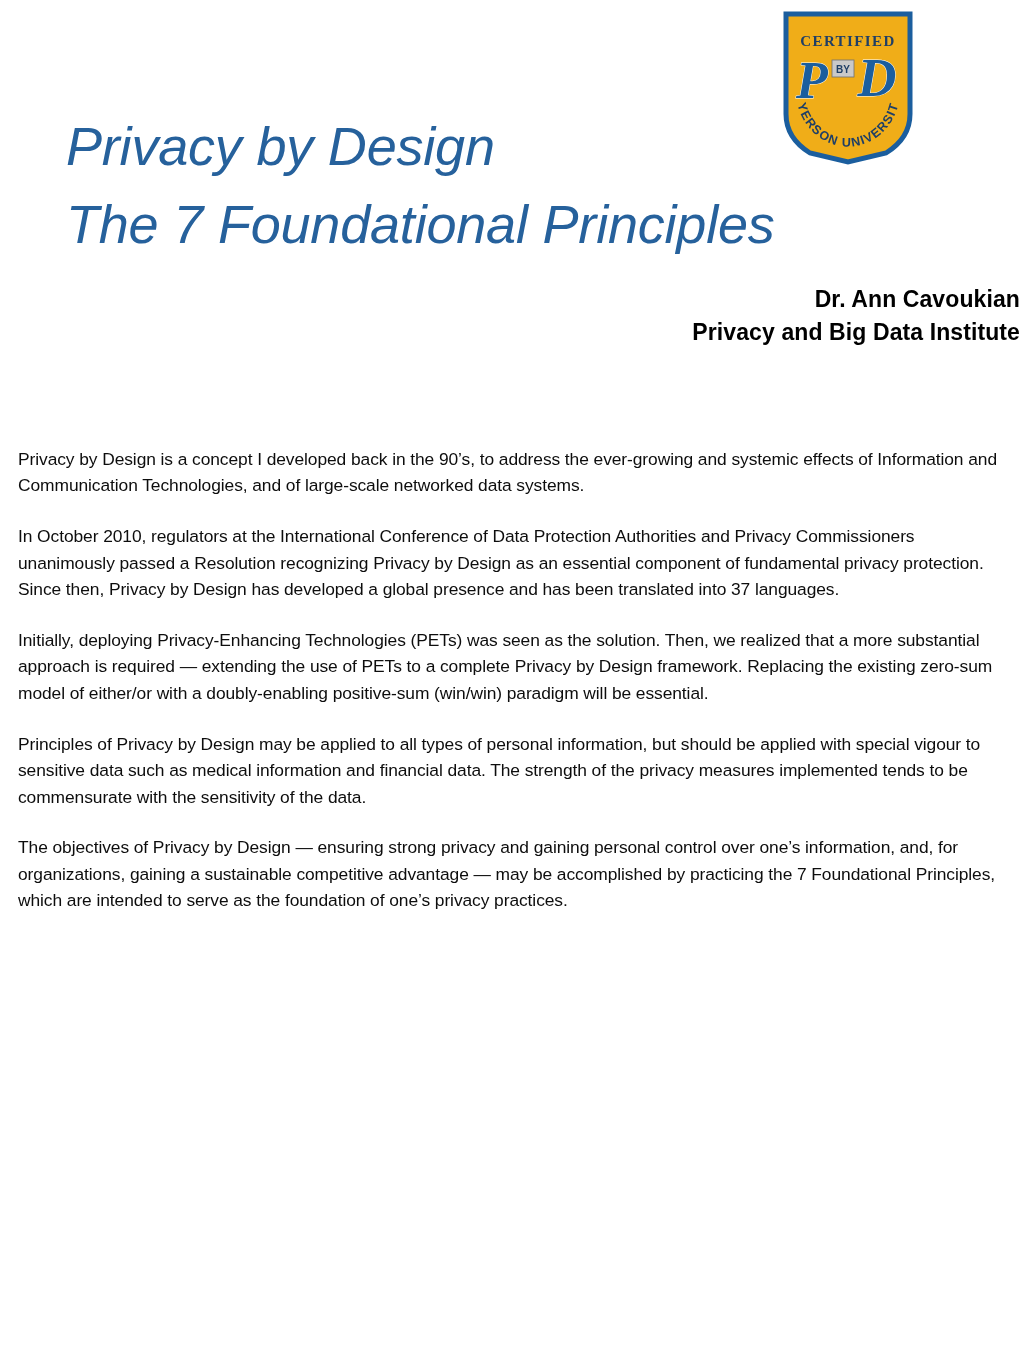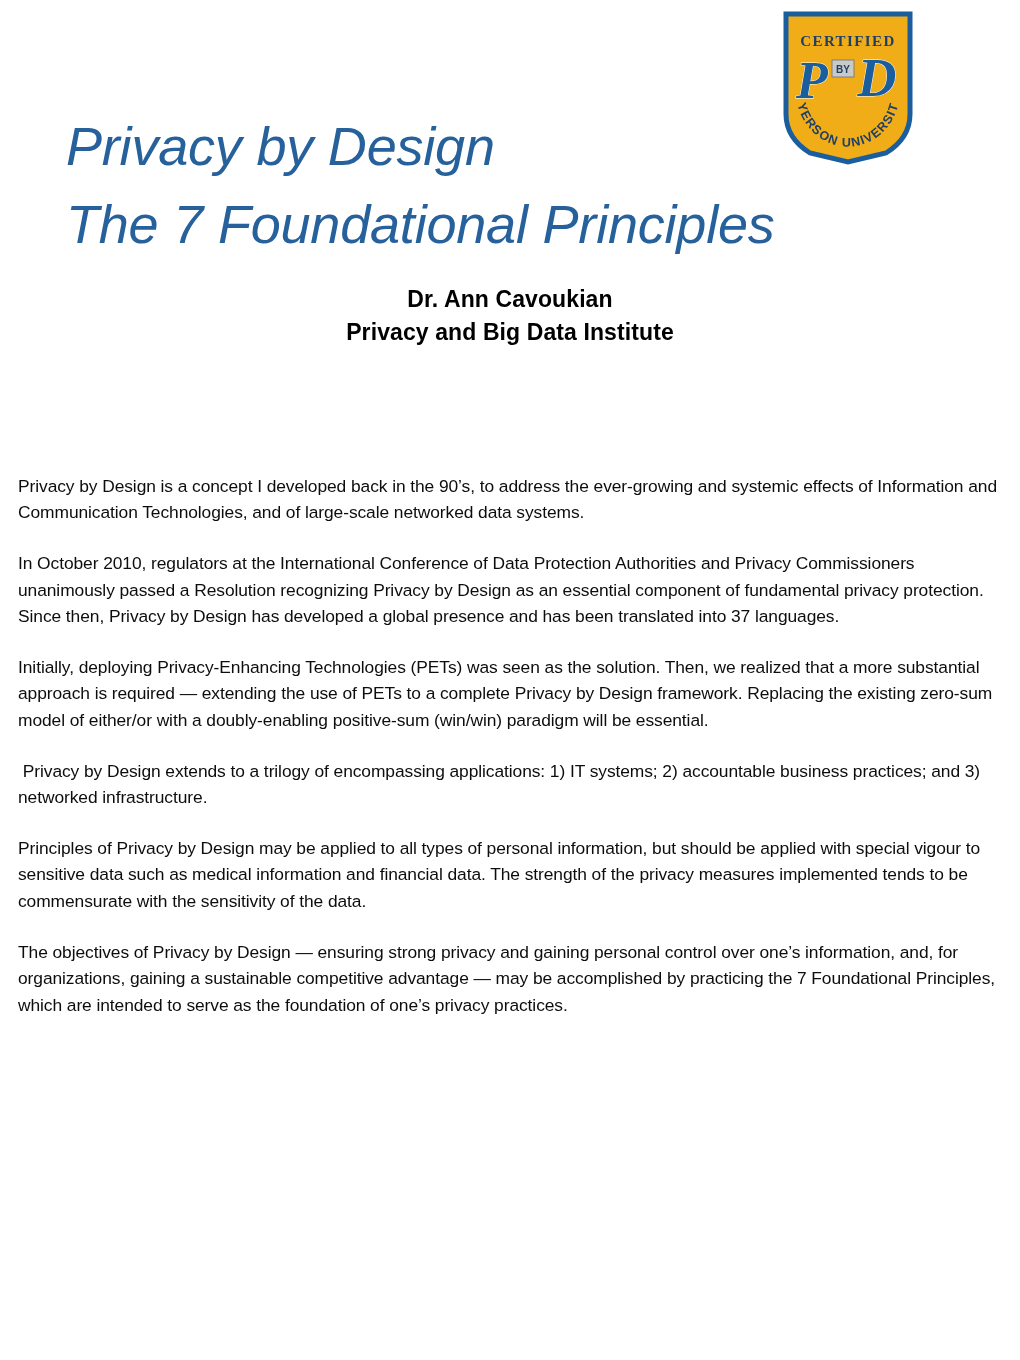--- a/index.html
+++ b/index.html
@@ -54,29 +54,29 @@
     width: 1020px;
     text-align: center;
   }
   .byline div {
     color: #000000;
     font-family: "Liberation Sans", sans-serif;
     font-weight: bold;
     font-size: 23px;
     line-height: 1.44;
     letter-spacing: 0.1px;
+    text-align: right;
   }
 
   
   .body-copy {
     position: absolute;
     left: 18px;
     top: 446px;
     width: 984px;
-    margin-top: 27px;
   }
   .para {
     color: #0d0d0d;
     font-family: "Liberation Sans", sans-serif;
     font-size: 17.4px;
     line-height: 26.4px;
     margin: 0 0 24.5px 0;
     text-align: left;
     white-space: pre-wrap;
     letter-spacing: -0.08px;
@@ -116,16 +116,15 @@
 
 <div class="byline">
   <div>Dr. Ann Cavoukian</div>
   <div>Privacy and Big Data Institute</div>
 </div>
 
 <div class="body-copy">
   <p class="para">Privacy by Design is a concept I developed back in the 90’s, to address the ever-growing and systemic effects of Information and Communication Technologies, and of large-scale networked data systems.</p>
   <p class="para">In October 2010, regulators at the International Conference of Data Protection Authorities and Privacy Commissioners unanimously passed a Resolution recognizing Privacy by Design as an essential component of fundamental privacy protection. Since then, Privacy by Design has developed a global presence and has been translated into 37 languages.</p>
   <p class="para">Initially, deploying Privacy-Enhancing Technologies (PETs) was seen as the solution. Then, we realized that a more substantial approach is required — extending the use of PETs to a complete Privacy by Design framework. Replacing the existing zero-sum model of either/or with a doubly-enabling positive-sum (win/win) paradigm will be essential.</p>
-  <p class="para"> Privacy by Design extends to a trilogy of encompassing applications: 1) IT systems; 2) accountable business practices; and 3) networked infrastructure.</p>
   <p class="para">Principles of Privacy by Design may be applied to all types of personal information, but should be applied with special vigour to sensitive data such as medical information and financial data. The strength of the privacy measures implemented tends to be commensurate with the sensitivity of the data.</p>
   <p class="para">The objectives of Privacy by Design — ensuring strong privacy and gaining personal control over one’s information, and, for organizations, gaining a sustainable competitive advantage — may be accomplished by practicing the 7 Foundational Principles, which are intended to serve as the foundation of one’s privacy practices.</p>
 </div>
 
 </body></html>

